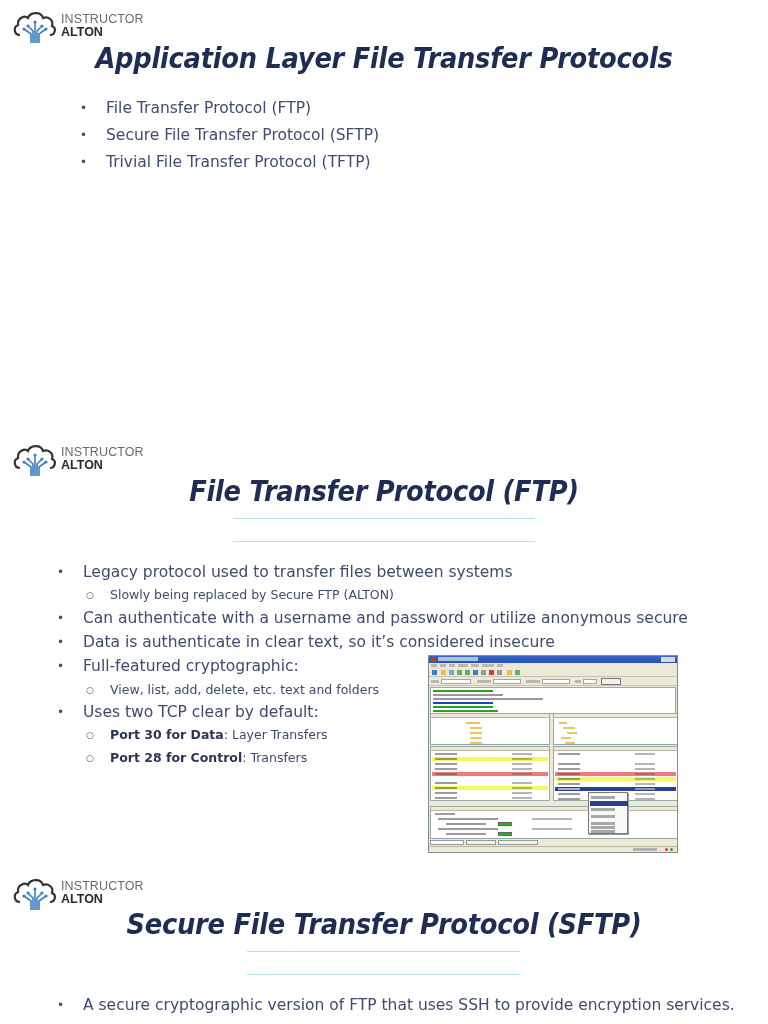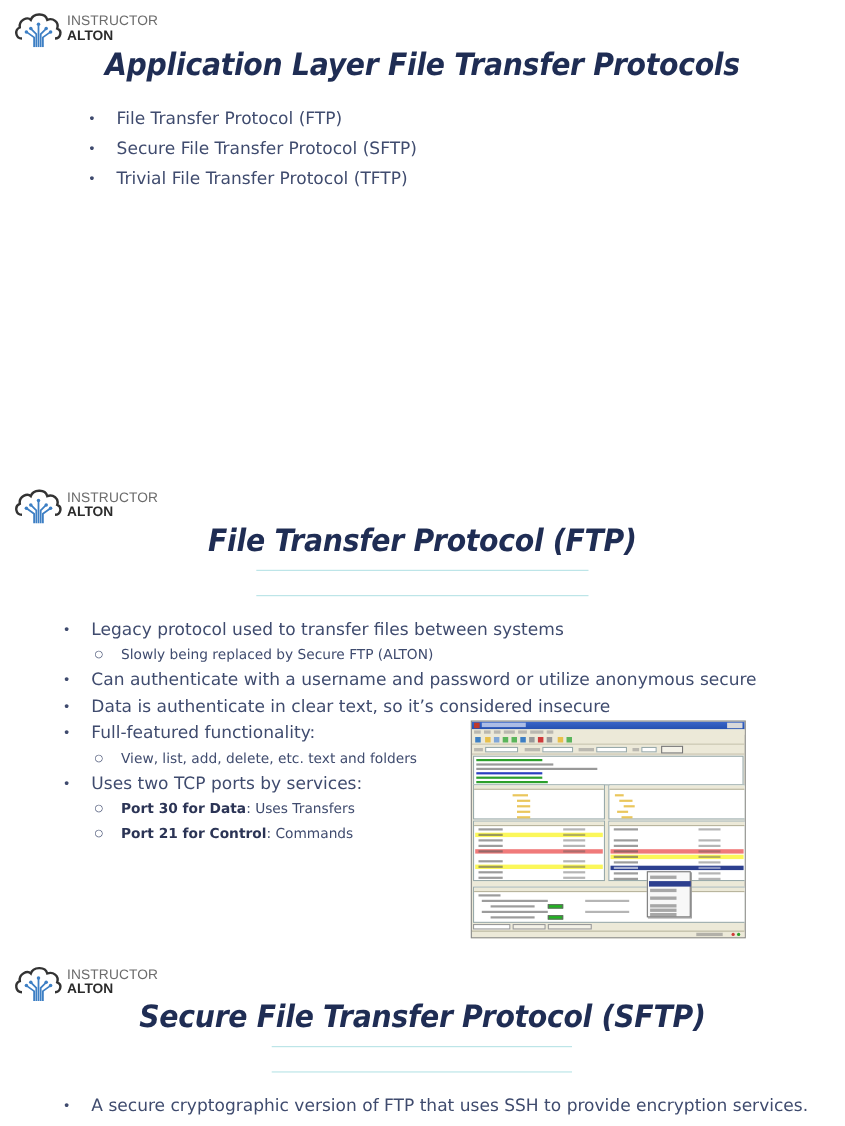--- a/index.html
+++ b/index.html
@@ -133,37 +133,37 @@
 <div class="bul lvl1" style="left:83px; top:609px;">
   <span class="dot" style="left:-26px; top:2px;">•</span>
   <span>Can authenticate with a username and password or utilize anonymous secure</span>
 </div>
 <div class="bul lvl1" style="left:83px; top:633px;">
   <span class="dot" style="left:-26px; top:2px;">•</span>
   <span>Data is authenticate in clear text, so it’s considered insecure</span>
 </div>
 <div class="bul lvl1" style="left:83px; top:657px;">
   <span class="dot" style="left:-26px; top:2px;">•</span>
-  <span>Full-featured functionality:</span>
+  <span>Full-featured cryptographic:</span>
 </div>
 <div class="bul lvl2" style="left:110px; top:682px;">
   <span class="dot" style="left:-24px; top:3px;">○</span>
   <span>View, list, add, delete, etc. text and folders</span>
 </div>
 <div class="bul lvl1" style="left:83px; top:703px;">
   <span class="dot" style="left:-26px; top:2px;">•</span>
-  <span>Uses two TCP ports by services:</span>
+  <span>Uses two TCP clear by default:</span>
 </div>
 <div class="bul lvl2" style="left:110px; top:727px;">
   <span class="dot" style="left:-24px; top:3px;">○</span>
-  <b>Port 30 for Data</b><span>: Uses Transfers</span>
+  <b>Port 30 for Data</b><span>: Layer Transfers</span>
 </div>
 <div class="bul lvl2" style="left:110px; top:750px;">
   <span class="dot" style="left:-24px; top:3px;">○</span>
-  <b>Port 21 for Control</b><span>: Commands</span>
+  <b>Port 28 for Control</b><span>: Transfers</span>
 </div>
 
 <div class="ftp" title="FTP client application screenshot">
   <div class="titlebar" style="position:relative;">
     <i class="ico"></i>
       <span class="t"></span>
       <span class="wb"></span>
   </div>
   <div class="menubar">
     <span style="left:2px;width:6px"></span>

